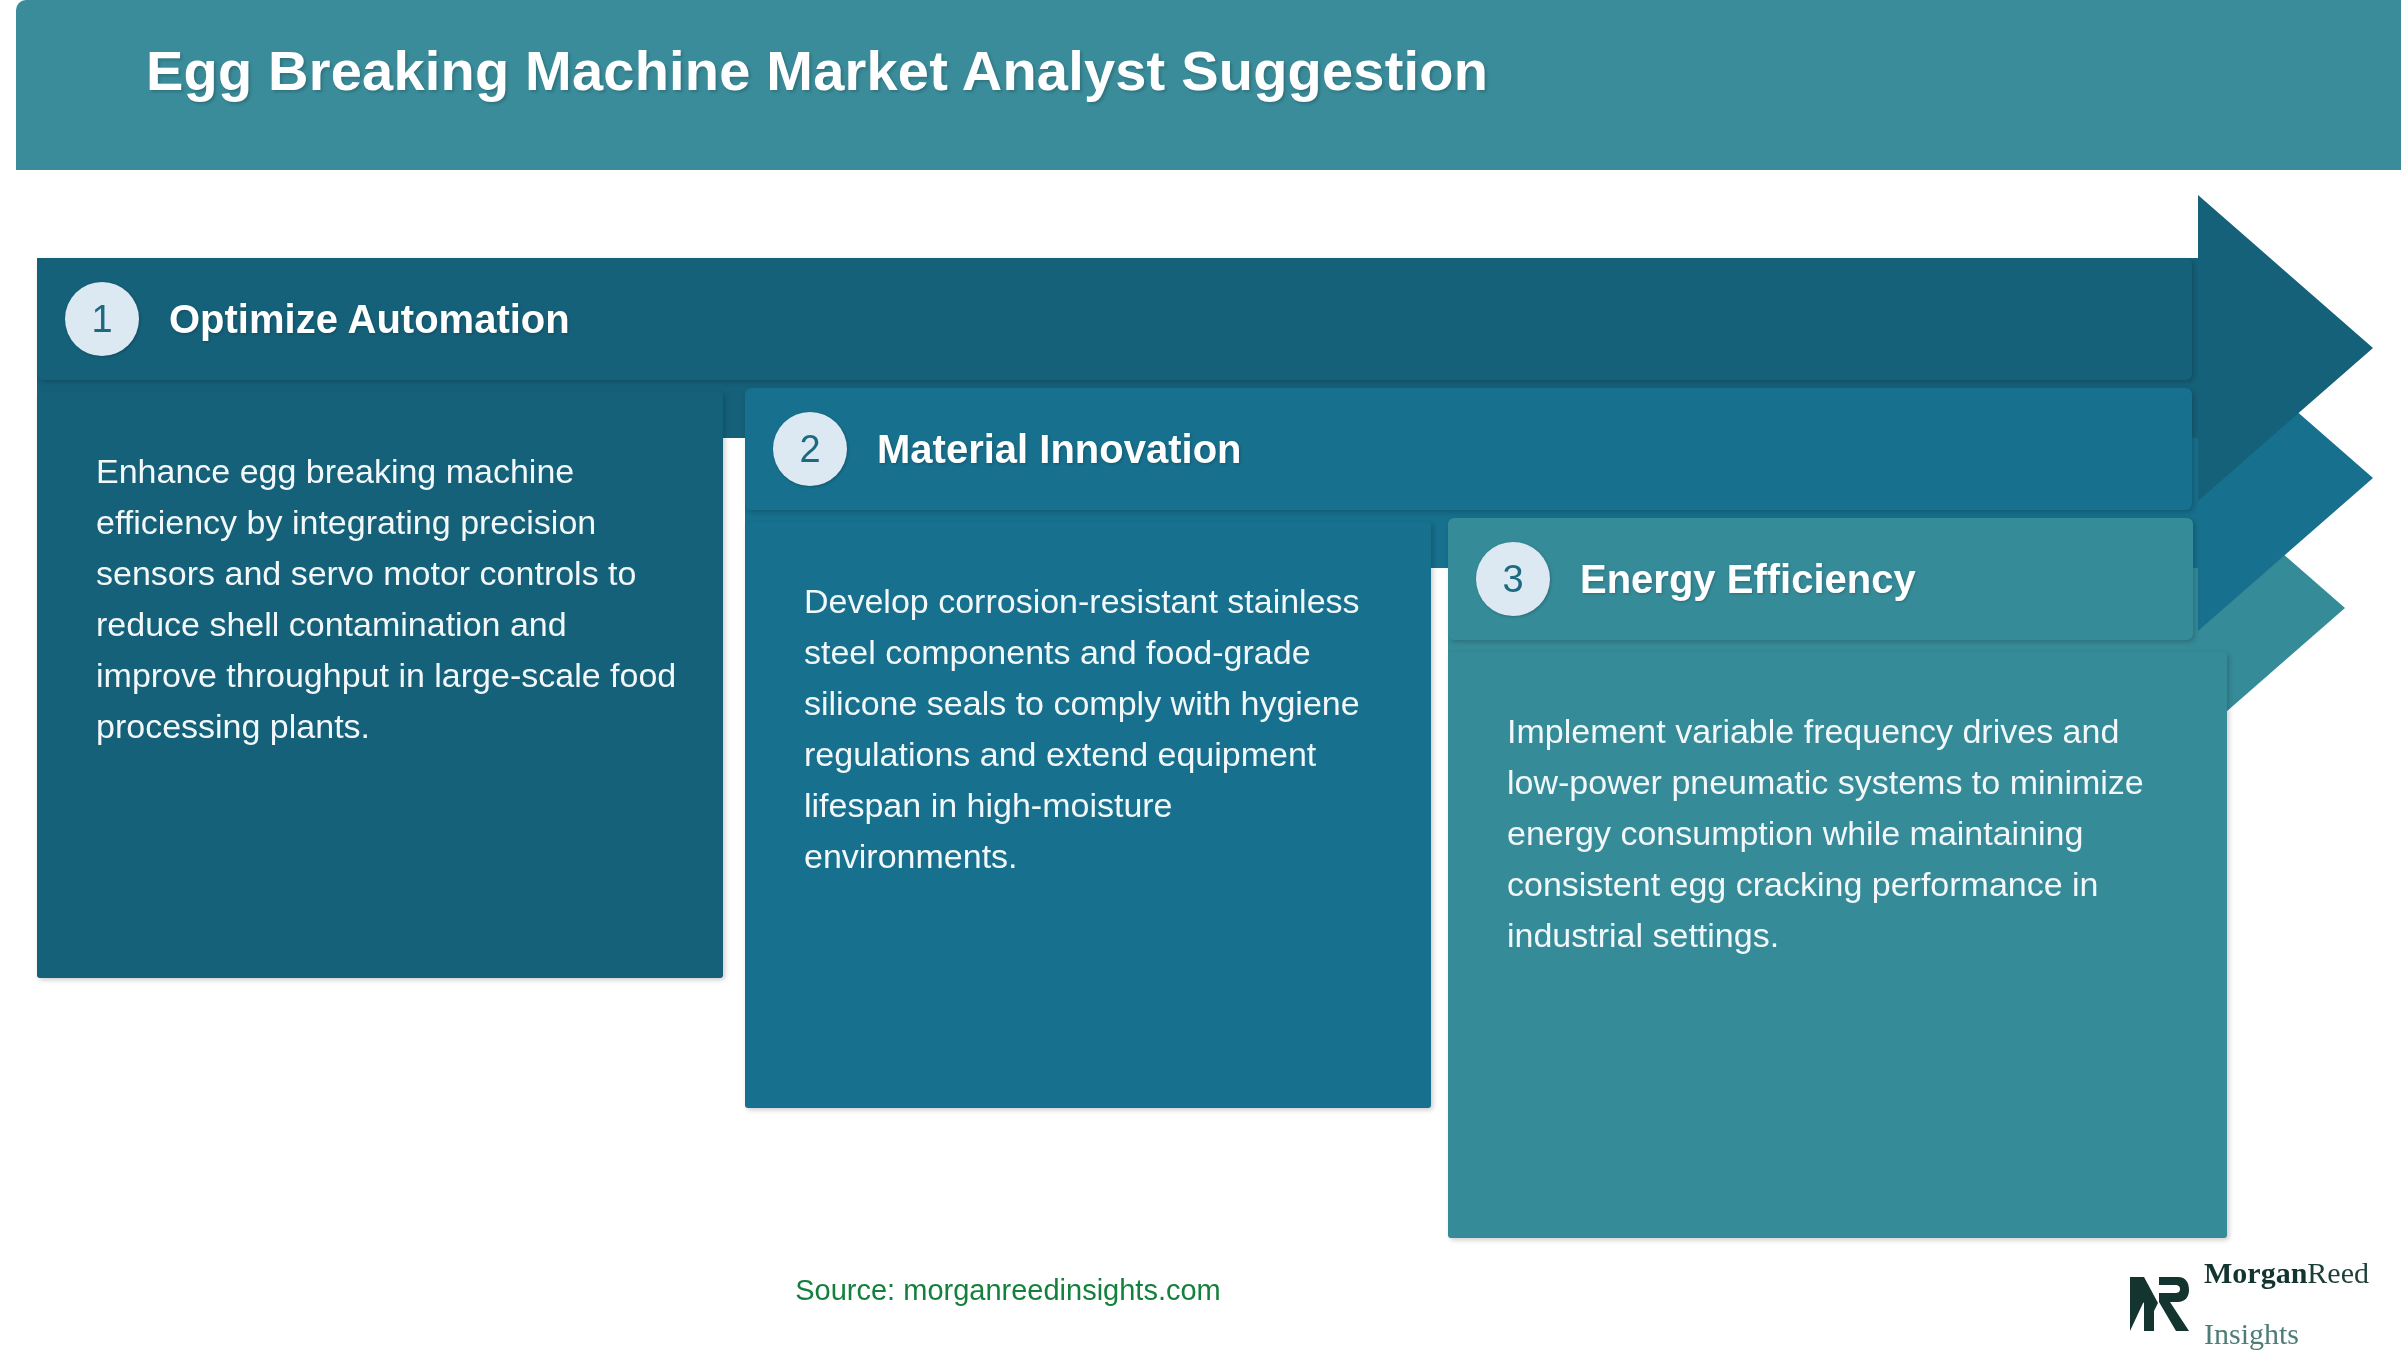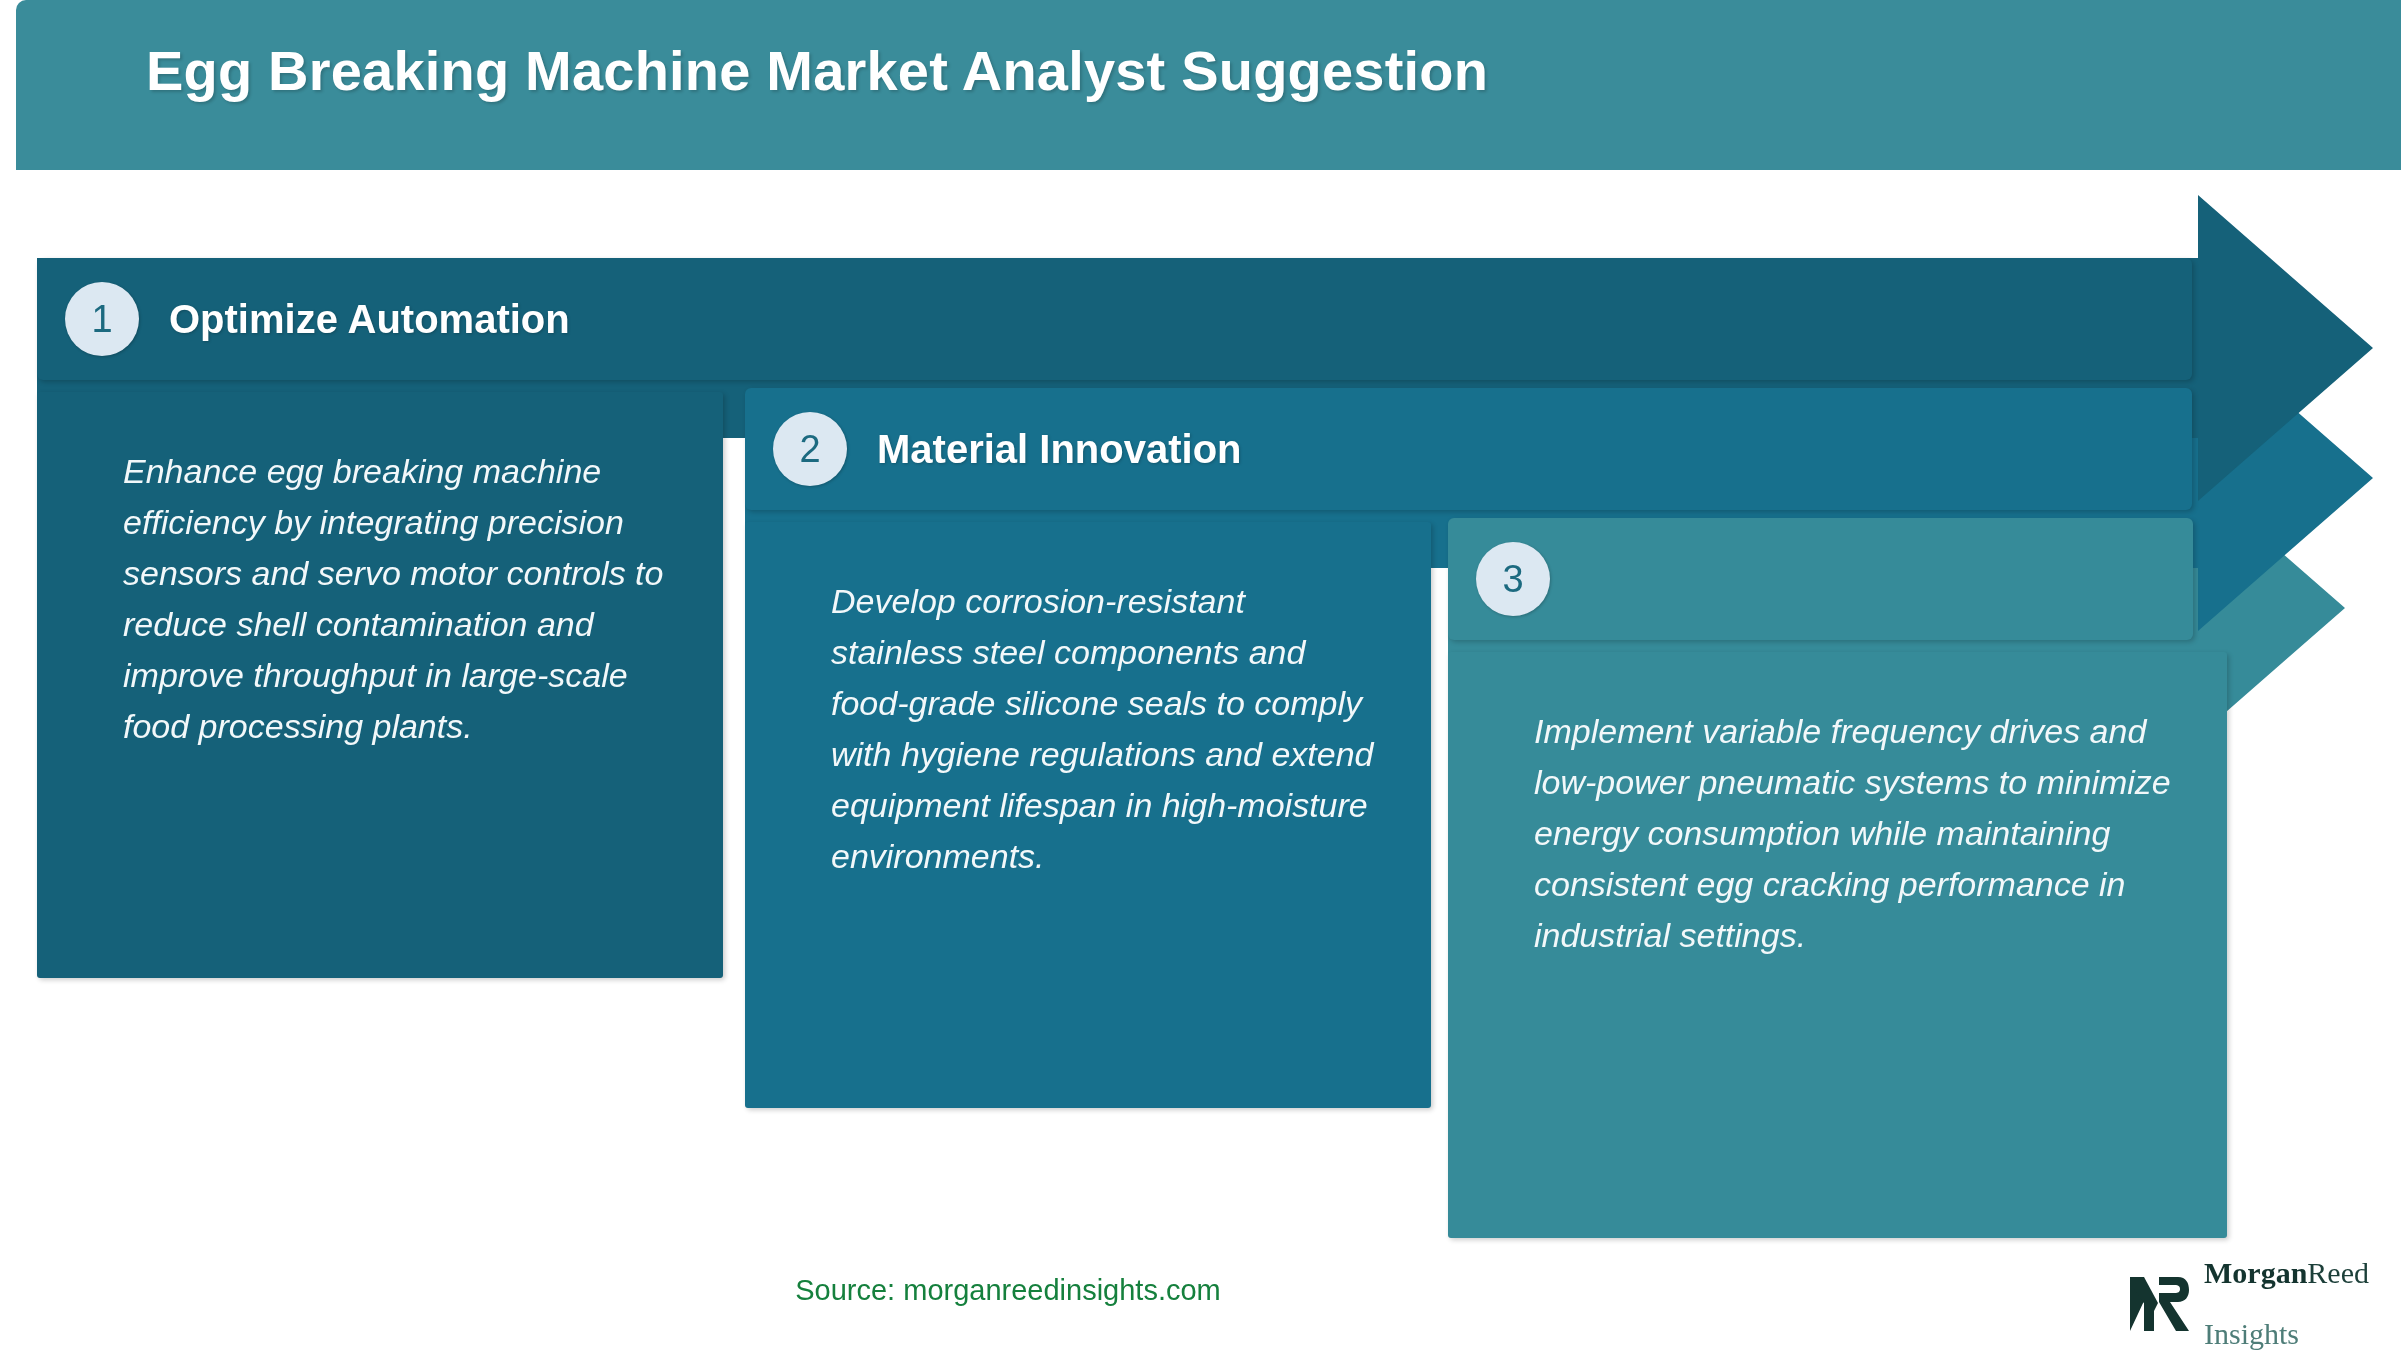--- a/index.html
+++ b/index.html
@@ -78,23 +78,22 @@
     font-size: 40px;
     font-weight: bold;
     color: #ffffff;
     white-space: nowrap;
     text-shadow: 1px 1px 3px rgba(0,0,0,0.22);
   }
   .step-body {
     position: absolute;
     box-sizing: border-box;
     border-radius: 3px;
-    padding: 54px 46px 30px 86px;
+    padding: 54px 46px 30px 59px;
     box-shadow: 2px 2px 5px rgba(0,0,0,0.20);
-    font-style: italic;
   }
   .step-body p {
     margin: 0;
     font-size: 34px;
     line-height: 1.5;
     color: #F2F8FA;
     font-weight: 300;
   }
 
   
@@ -181,20 +180,21 @@
     <div class="step-title">Material Innovation</div>
   </div>
   <div class="step-body" id="body-2">
     <p>Develop corrosion-resistant stainless steel components and food-grade silicone seals to comply with hygiene regulations and extend equipment lifespan in high-moisture environments.</p>
   </div>
 
   <div class="step-head" id="head-3">
     <div class="step-badge">
       <span>3</span>
     </div>
+    <div class="step-title">Energy Efficiency</div>
   </div>
   <div class="step-body" id="body-3">
     <p>Implement variable frequency drives and low-power pneumatic systems to minimize energy consumption while maintaining consistent egg cracking performance in industrial settings.</p>
   </div>
 
   <div id="source-note">Source: morganreedinsights.com</div>
 
   <div id="logo">
     <svg width="62" height="58" viewBox="0 0 62 58">
       <path fill="#14342F" d="M2,56 L2,8 L13,8 L26,32 L26,56 L16,56 L16,26 L2,56 Z"></path>

